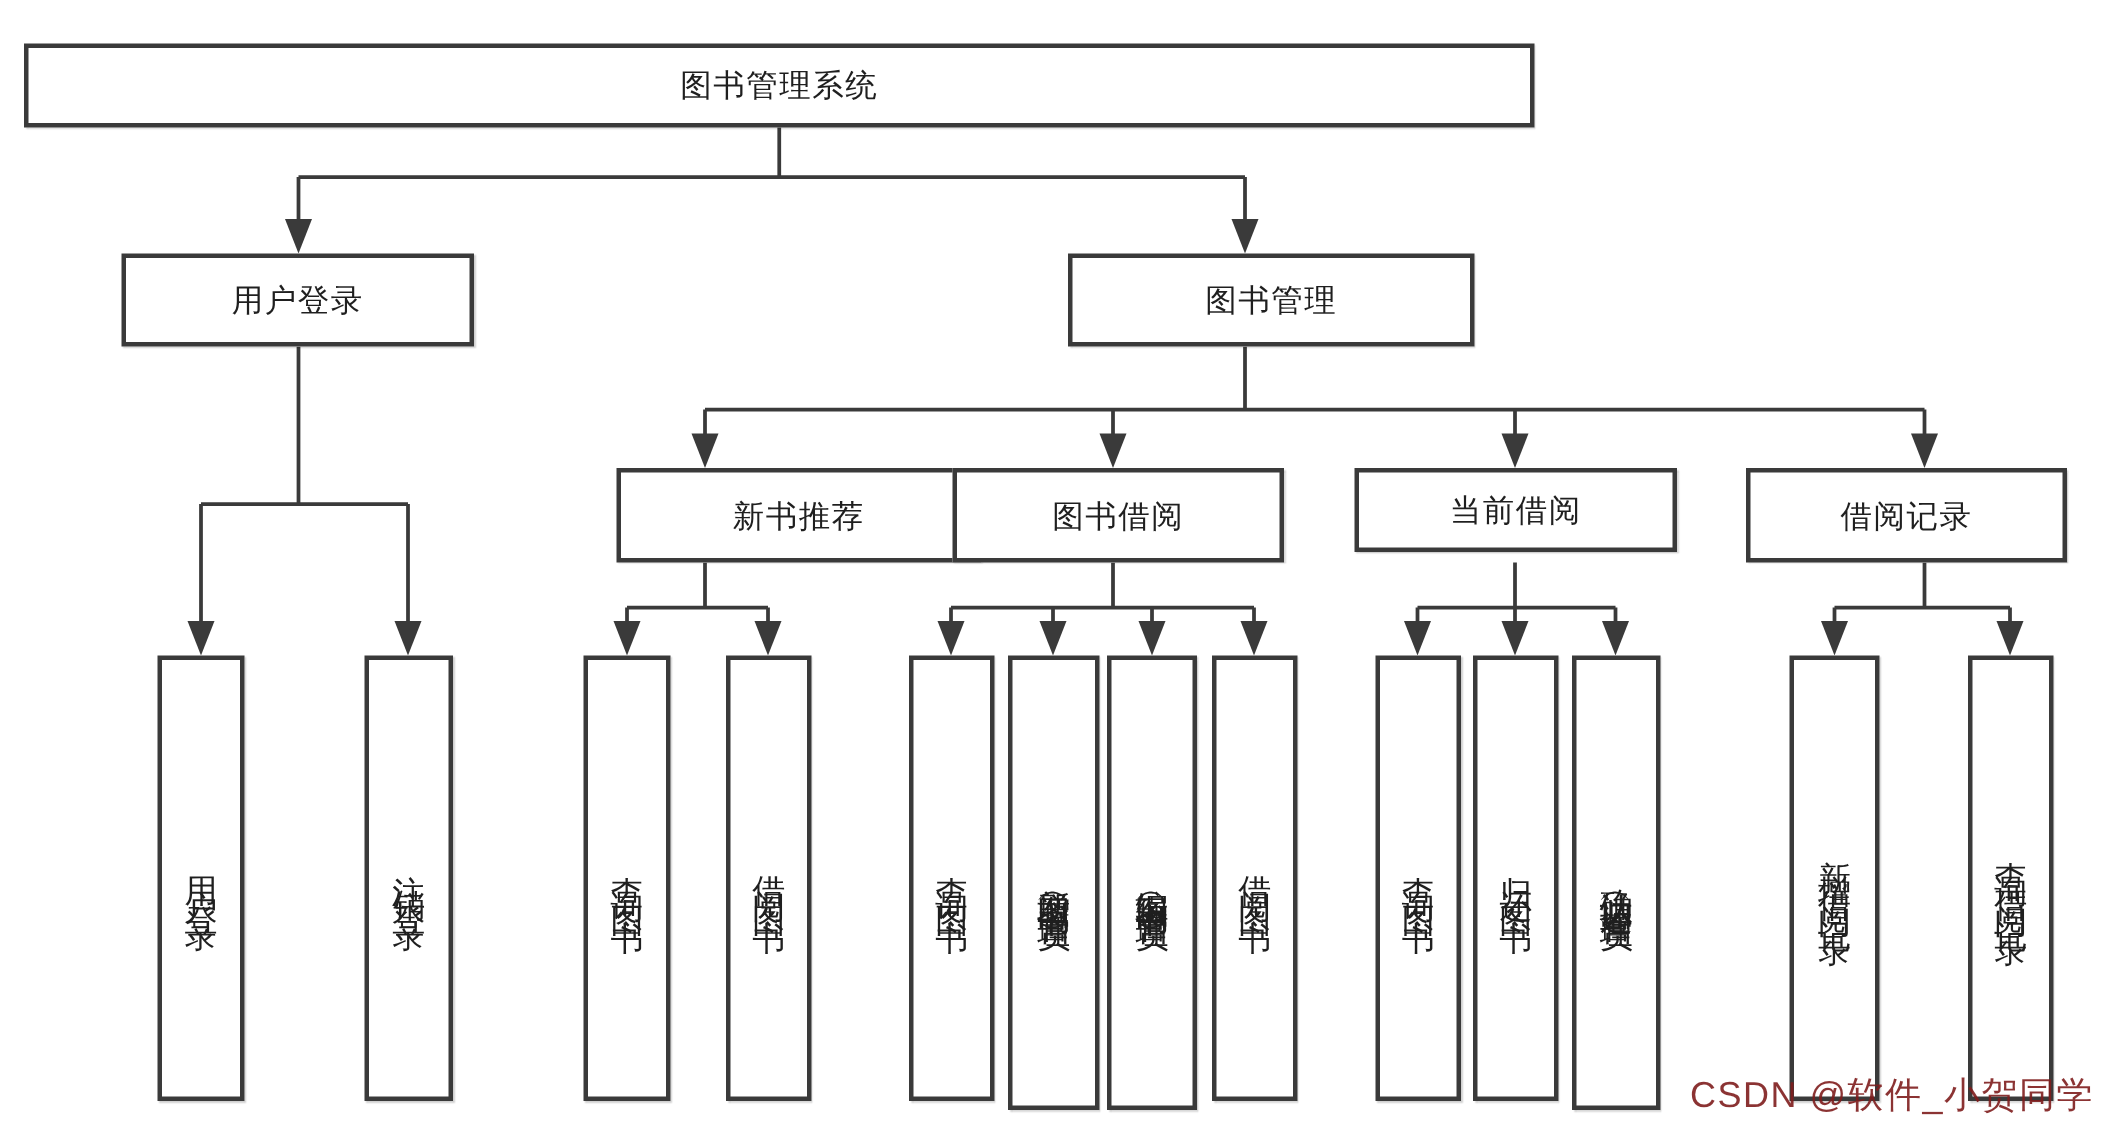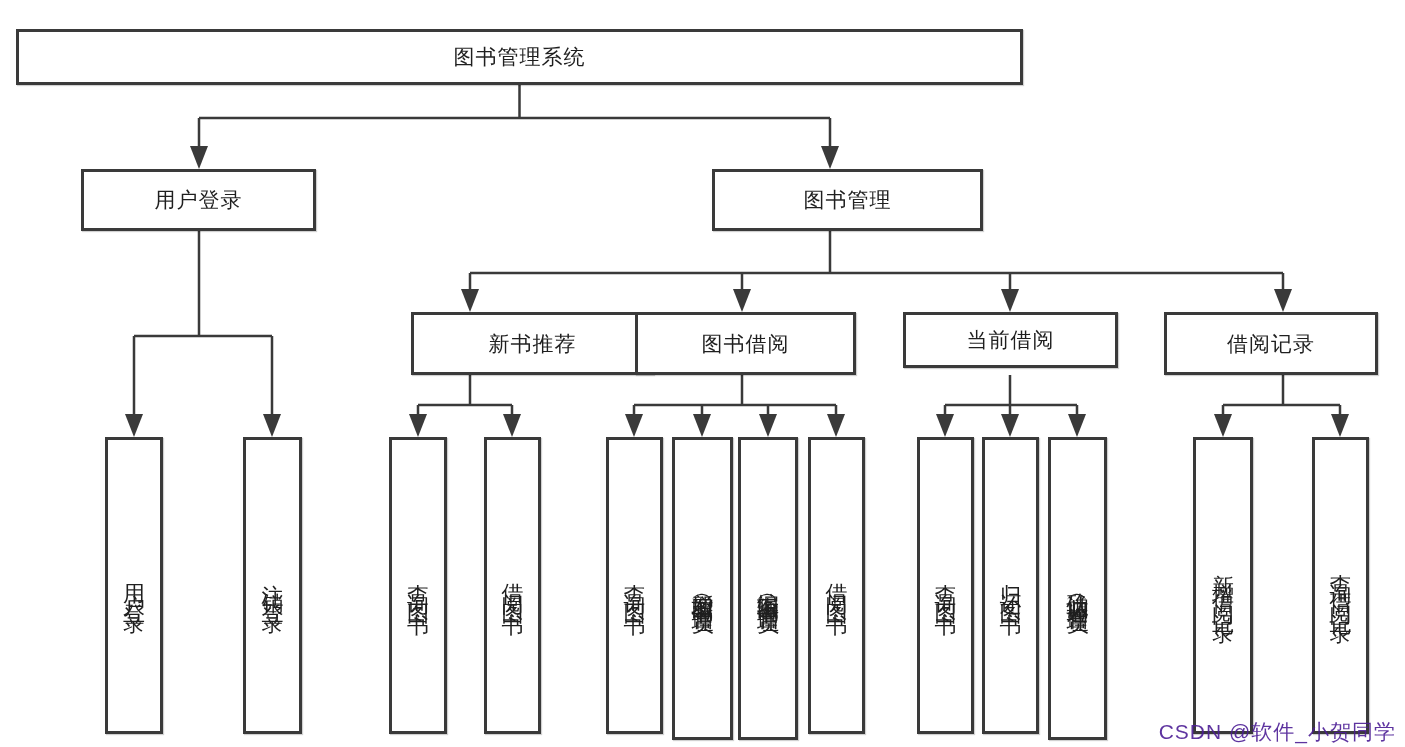--- a/index.html
+++ b/index.html
@@ -42,22 +42,22 @@
     letter-spacing: 10px;
     line-height: 1;
   }
   .vbox.tight .vtext {
     letter-spacing: 3px;
   }
   #watermark {
     position: absolute;
     right: 9px;
     bottom: 1px;
-    font-size: 21px;
-    color: #4c1d95;
+    font-size: 24px;
+    color: #7f1d1d;
     letter-spacing: 1px;
     white-space: nowrap;
     z-index: 5;
     opacity: 0.9;
   }
 </style>
 </head>
 <body>
 
 <div id="stage">

